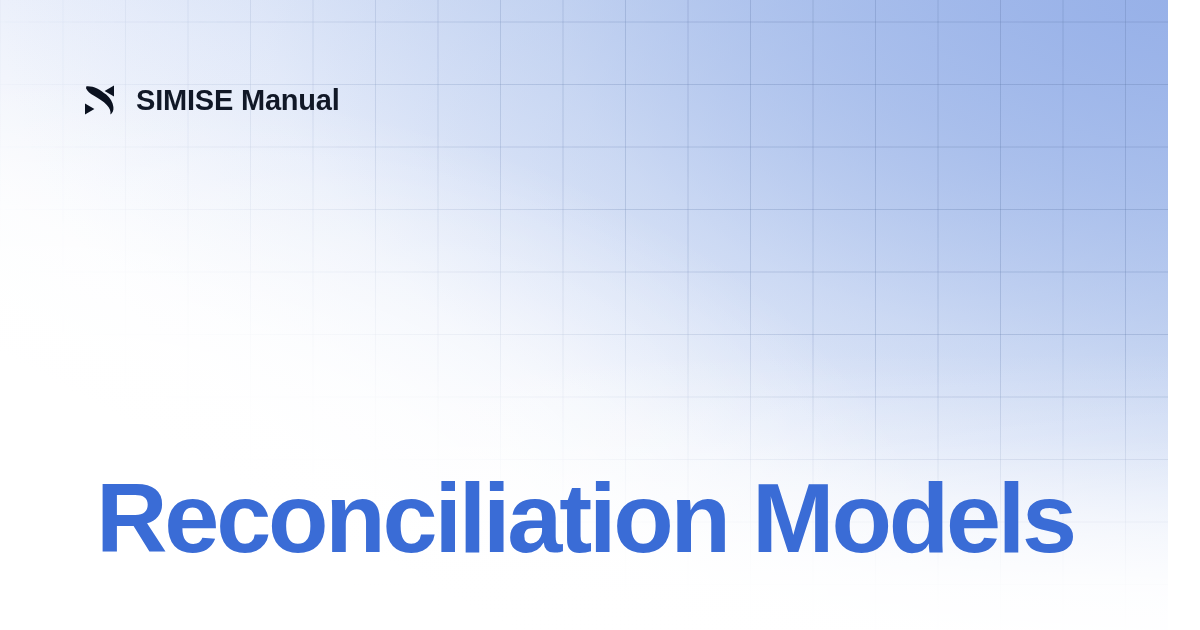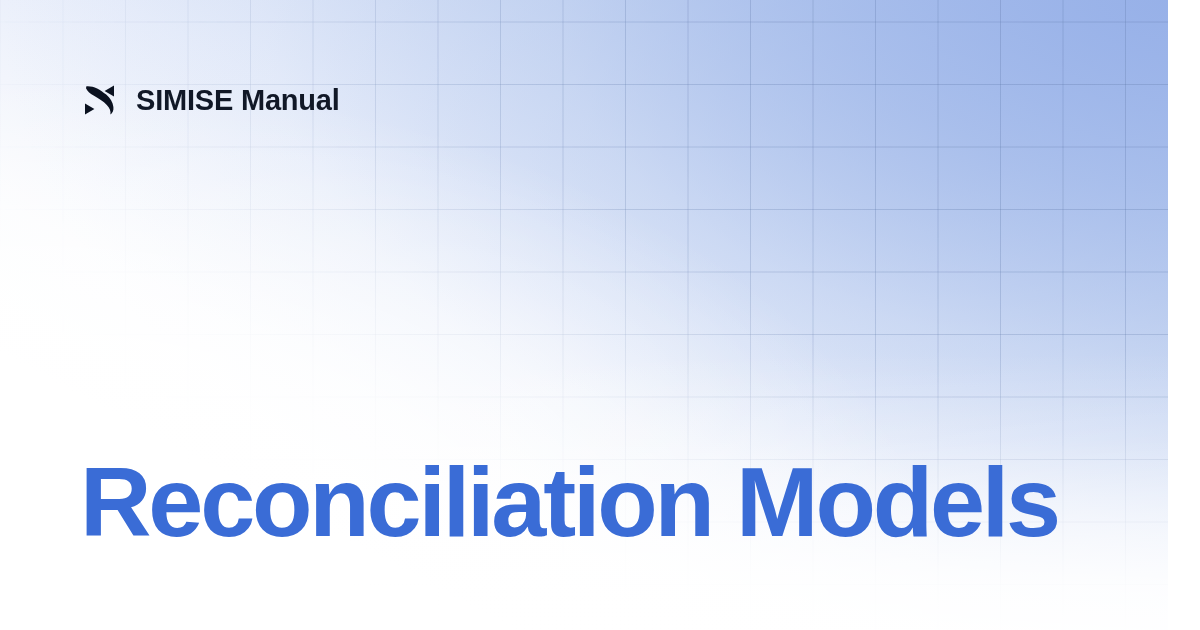--- a/index.html
+++ b/index.html
@@ -139,21 +139,21 @@
     color: #111827;
     white-space: nowrap;
     line-height: 1;
   }
 
   .headline {
     position: absolute;
     left: 80px;
     right: 80px;
     top: 452px;
-    margin: 0;
+    margin: 16px;
     font-size: 99px;
     font-weight: 700;
     letter-spacing: -3.2px;
     line-height: 1.02;
     color: #3a6cd6;
     white-space: nowrap;
   }
 </style>
 </head>
 <body>

